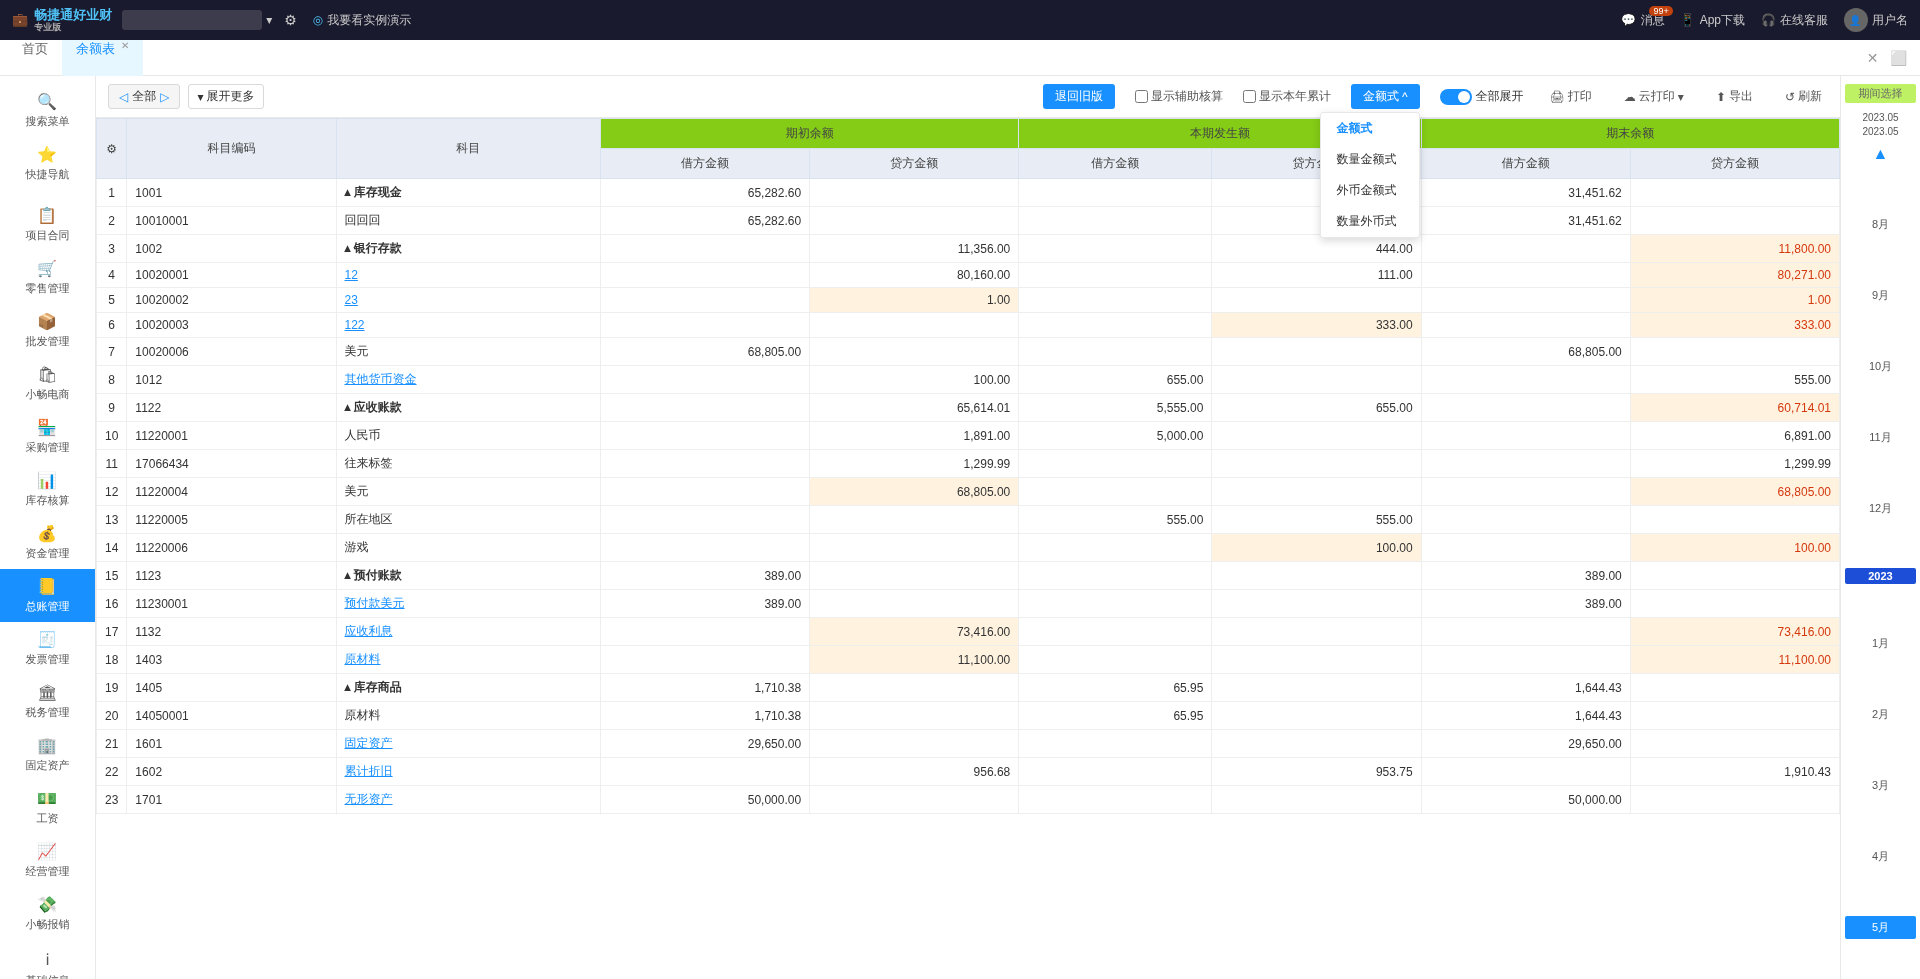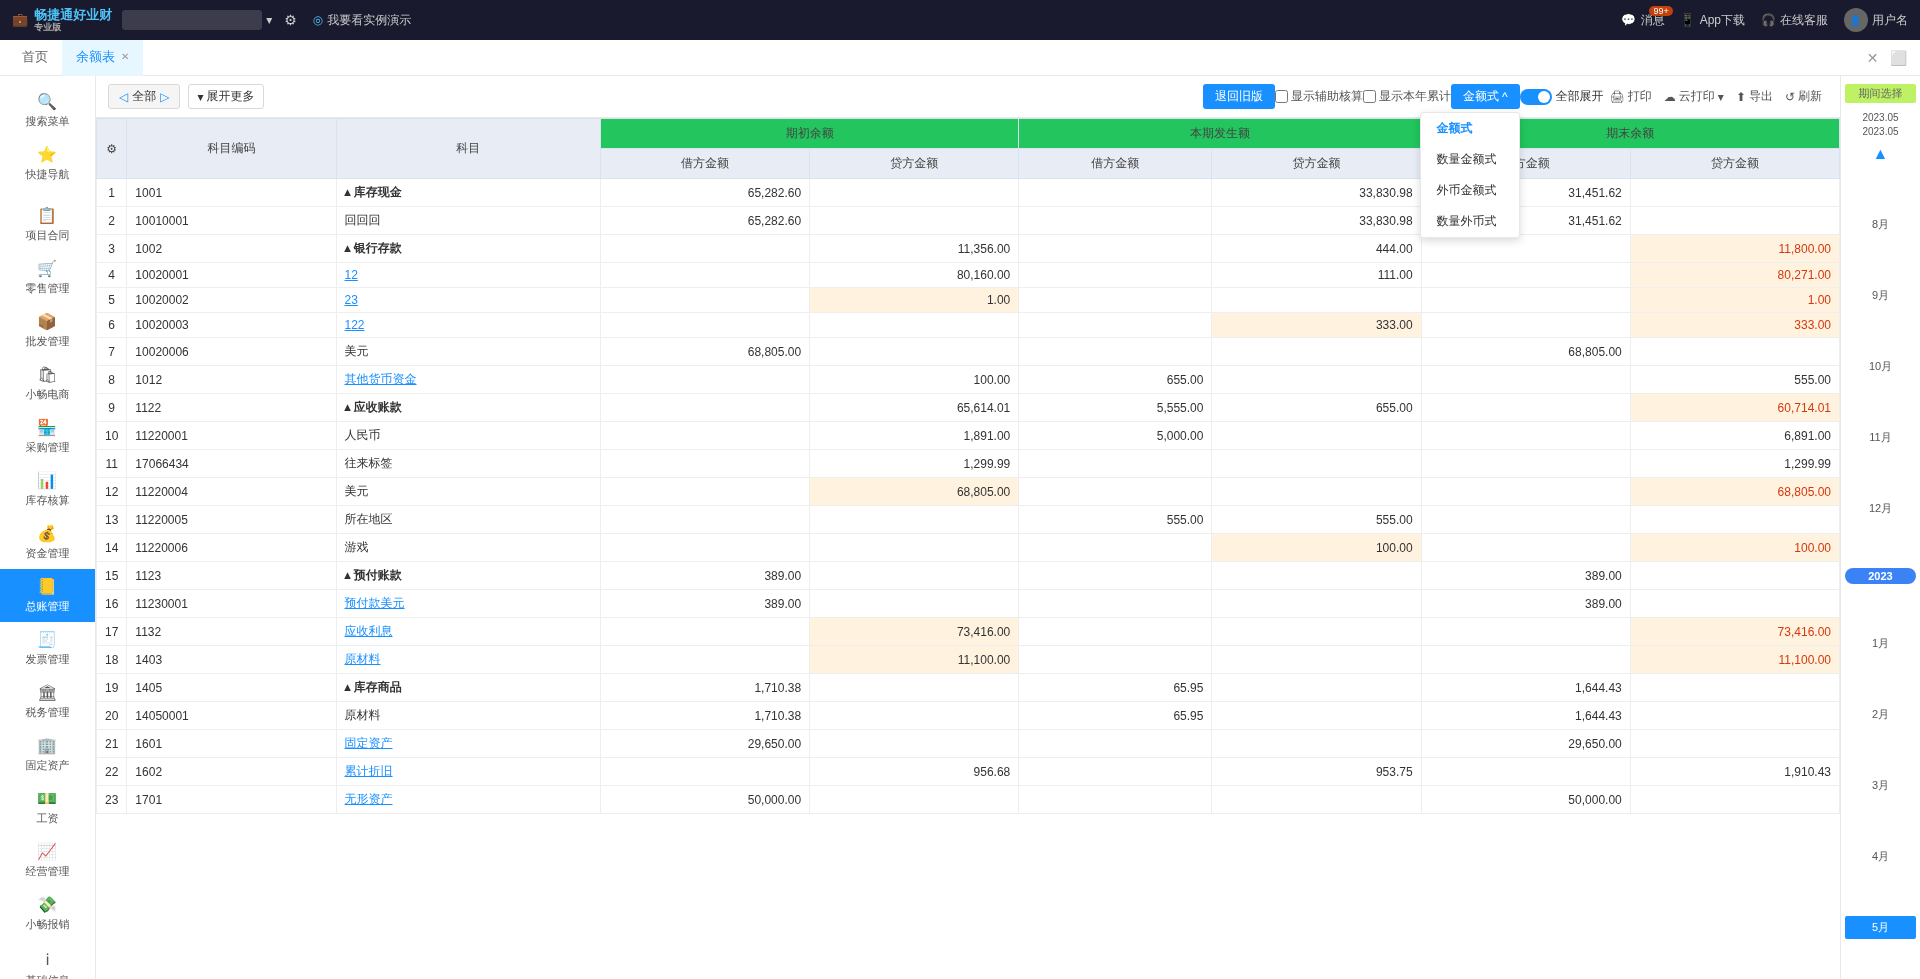--- a/index.html
+++ b/index.html
@@ -20,21 +20,21 @@
     .top-bar-demo-icon { color: #4fc3f7; }
     .top-bar-right { margin-left: auto; display: flex; align-items: center; gap: 16px; }
     .top-bar-right-item { display: flex; align-items: center; gap: 4px; color: #ccc; font-size: 12px; cursor: pointer; position: relative; }
     .badge { background: #c2410c; color: #fff; font-size: 9px; padding: 0 4px; border-radius: 8px; position: absolute; top: -6px; right: -8px; min-width: 16px; text-align: center; }
     .avatar { width: 24px; height: 24px; border-radius: 50%; background: #666; display: inline-flex; align-items: center; justify-content: center; color: #fff; font-size: 10px; }
 
     
     .tab-bar {
       display: flex; align-items: center; background: #fff; border-bottom: 1px solid #e8e8e8; height: 36px; padding: 0 8px;
     }
-    .tab-item { padding: 8px 14px; height: 52px; display: flex; align-items: center; gap: 4px; cursor: pointer; font-size: 13px; color: #666; border-bottom: 2px solid transparent; }
+    .tab-item { padding: 8px 14px; height: 52px; display: flex; align-items: flex-start; gap: 4px; cursor: pointer; font-size: 13px; color: #666; border-bottom: 2px solid transparent; }
     .tab-item.active { color: #1890ff; border-bottom: 2px solid #1890ff; background: #e6f7ff; }
     .tab-close { color: #999; font-size: 10px; margin-left: 2px; }
     .tab-bar-close { margin-left: auto; display: flex; gap: 4px; }
     .tab-bar-btn { border: none; background: none; font-size: 14px; color: #999; cursor: pointer; padding: 2px 4px; }
 
     
     .main-layout { display: flex; height: calc(979px - 40px - 36px); }
 
     
     .sidebar {
@@ -52,36 +52,36 @@
     
     .content-area { flex: 1; display: flex; flex-direction: column; overflow: hidden; position: relative; }
 
     
     .toolbar {
       display: flex; align-items: center; padding: 8px 12px; background: #fff; border-bottom: 1px solid #e8e8e8; gap: 8px; flex-wrap: wrap;
     }
     .breadcrumb-btn { display: flex; align-items: center; gap: 4px; background: #f5f5f5; border: 1px solid #d9d9d9; border-radius: 3px; padding: 3px 10px; cursor: pointer; font-size: 12px; }
     .breadcrumb-arrow { color: #1890ff; }
     .expand-btn { display: flex; align-items: center; gap: 3px; border: 1px solid #d9d9d9; background: #fff; border-radius: 3px; padding: 3px 8px; cursor: pointer; font-size: 12px; }
-    .toolbar-right { margin-left: auto; display: flex; align-items: center; gap: 0; }
+    .toolbar-right { margin-left: auto; display: flex; align-items: center; gap: 20px; }
     .btn-return { background: #1890ff; color: #fff; border: none; border-radius: 3px; padding: 4px 12px; cursor: pointer; font-size: 12px; }
     .checkbox-label { display: flex; align-items: center; gap: 3px; font-size: 12px; color: #555; cursor: pointer; }
     .checkbox-label input { cursor: pointer; }
     .btn-amount { background: #1890ff; color: #fff; border: none; border-radius: 3px; padding: 4px 12px; cursor: pointer; font-size: 12px; display: flex; align-items: center; gap: 3px; position: relative; }
     .toggle-all { display: flex; align-items: center; gap: 4px; font-size: 12px; }
     .toggle-switch { width: 32px; height: 16px; background: #1890ff; border-radius: 8px; position: relative; cursor: pointer; }
     .toggle-switch::after { content: ''; position: absolute; right: 2px; top: 2px; width: 12px; height: 12px; background: #fff; border-radius: 50%; }
     .btn-icon { background: none; border: none; cursor: pointer; font-size: 12px; color: #555; display: flex; align-items: center; gap: 3px; padding: 3px 6px; }
 
     
     .table-container { flex: 1; overflow: auto; background: #fff; }
     table { width: 100%; border-collapse: collapse; font-size: 12px; }
     thead tr { background: #e8edf5; }
     thead th { border: 1px solid #d9e2ef; padding: 6px 8px; text-align: center; font-weight: normal; color: #444; white-space: nowrap; position: sticky; top: 0; background: #e8edf5; z-index: 5; }
-    thead th.group-header { background: #22c55e; }
+    thead th.group-header { background: #84cc16; }
     tbody tr { border-bottom: 1px solid #f0f0f0; }
     tbody td { border: 1px solid #eee; padding: 5px 8px; white-space: nowrap; }
     tbody td.number { text-align: right; }
     tbody td.center { text-align: center; }
     .row-highlight td:last-child { background: #fff3e0; color: #d4380d; }
     .highlighted-cell { background: #fff3e0 !important; }
     .link-text { color: #1890ff; text-decoration: underline; cursor: pointer; }
 
     
     .right-panel {
@@ -579,21 +579,21 @@
     <div style="font-size:10px; color:#555; text-align:center; line-height:1.4; margin-bottom:4px;">
       <div>2023.05</div>
       <div>2023.05</div>
     </div>
     <button class="nav-arrow">▲</button>
     <div class="month-item">8月</div>
     <div class="month-item">9月</div>
     <div class="month-item">10月</div>
     <div class="month-item">11月</div>
     <div class="month-item">12月</div>
-    <div class="month-item current-year" style="background:#3b82f6; color:#fff; border-radius:8px; padding:2px 8px; font-size:11px;">2023</div>
+    <div class="month-item current-year" style="background:#1d4ed8; color:#fff; border-radius:2px; padding:2px 8px; font-size:11px;">2023</div>
     <div class="month-item">1月</div>
     <div class="month-item">2月</div>
     <div class="month-item">3月</div>
     <div class="month-item">4月</div>
     <div class="month-item active">5月</div>
     <div class="month-item">6月</div>
     <div class="month-item">7月</div>
     <button class="nav-arrow">▼</button>
     <button class="collapse-btn">◁</button>
   </div>

